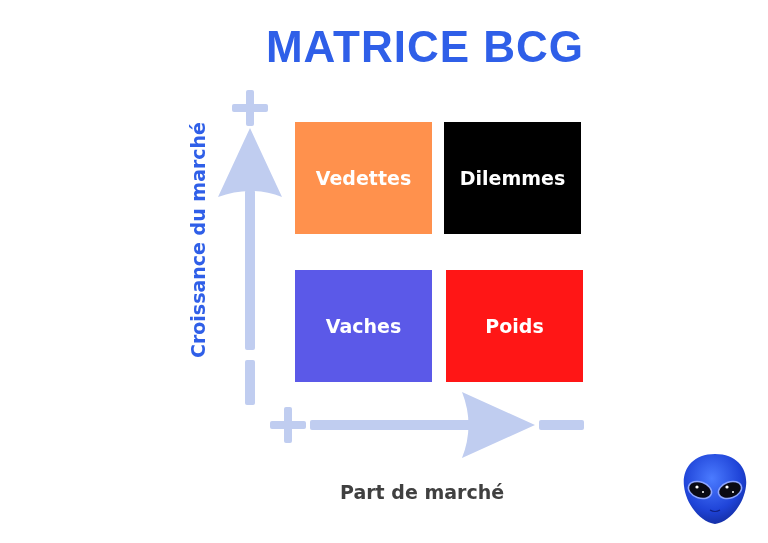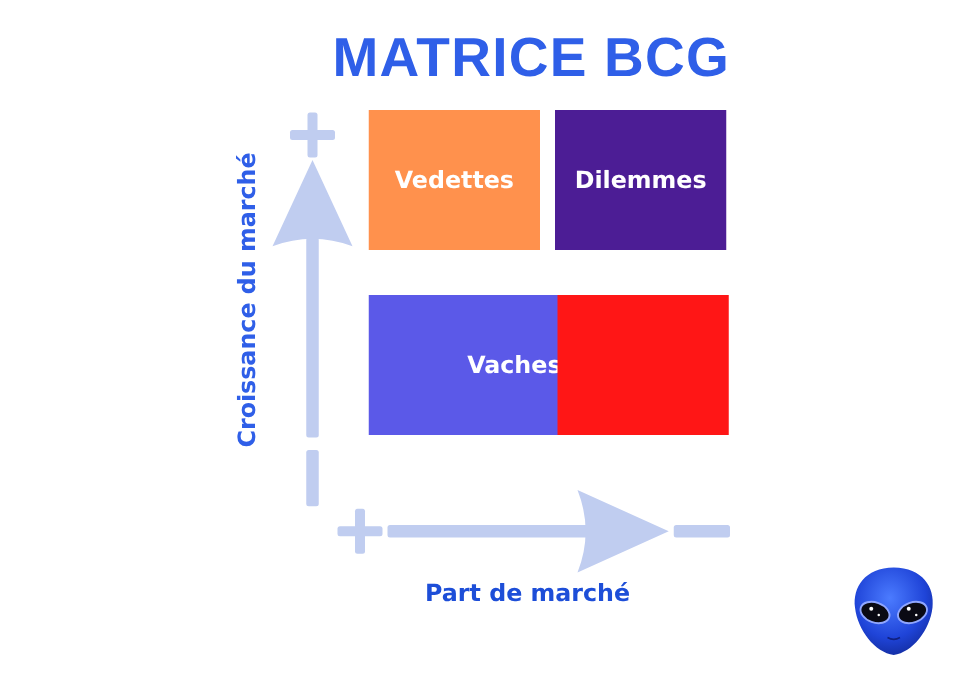--- a/index.html
+++ b/index.html
@@ -1,21 +1,21 @@
 <!DOCTYPE html>
 <html><head>
 <meta charset="utf-8">
 <style>
   html, body { margin:0; padding:0; background:#ffffff; }
   body { width:768px; height:543px; position:relative; overflow:hidden; font-family:"DejaVu Sans", sans-serif; }
   .title { position:absolute; left:0; width:850px; top:22px; text-align:center; font-family:"Liberation Sans", sans-serif; font-weight:bold; font-size:44px; color:#2f5fe8; letter-spacing:1px; }
-  .box { position:absolute; width:137px; height:112px; display:flex; align-items:center; justify-content:center; text-align:right; color:#ffffff; font-family:"DejaVu Sans", sans-serif; font-weight:bold; font-size:19px; line-height:30px; }
+  .box { position:absolute; width:137px; height:112px; display:flex; align-items:center; justify-content:center; text-align:right; color:#ffffff; font-family:"DejaVu Sans", sans-serif; font-weight:bold; font-size:19px; line-height:30px;margin-top:34px; }
   .box span { display:block; }
   .ylabel { position:absolute; left:198px; top:240px; transform:translate(-50%,-50%) rotate(-90deg); white-space:nowrap; font-weight:bold; font-size:19px; color:#2f5fe8; }
-  .xlabel { position:absolute; left:340px; top:464px; font-weight:bold; font-size:19px; color:#1d4ed8; white-space:nowrap; }
+  .xlabel { position:absolute; left:340px; top:481px; font-weight:bold; font-size:19px; color:#404040; white-space:nowrap; }
   svg.axes { position:absolute; left:0; top:0; }
   .alien { position:absolute; left:680px; top:450px; width:70px; height:80px; }
 </style>
 </head>
 <body>
 
 <div class="title">MATRICE BCG</div>
 
 <svg class="axes" width="768" height="543">
   <g fill="#c0cdf0" stroke="none">
@@ -41,32 +41,33 @@
 </svg>
 
 <div class="ylabel">Croissance du marché</div>
 <div class="xlabel">Part de marché</div>
 
 <div class="box" style="left:295px; top:88px; background:#ff914d;">
   <div>
       <span>Vedettes</span>
     </div>
 </div>
-<div class="box" style="left:444px; top:88px; background:#4c1d95;">
+<div class="box" style="left:444px; top:88px; background:#000000;">
   <div>
       <span>Dilemmes</span>
     </div>
 </div>
-<div class="box" style="left:295px; top:236px; background:#5b59e8;padding-left:48px;">
+<div class="box" style="left:295px; top:236px; background:#5b59e8;">
   <div>
     <span>Vaches</span>
   </div>
 </div>
 <div class="box" style="left:446px; top:236px; background:#ff1616;">
   <div>
+    <span>Poids</span>
   </div>
 </div>
 
 <svg class="alien" viewBox="0 0 70 80">
   <defs>
     <radialGradient id="ag" cx="45%" cy="35%" r="65%">
       <stop offset="0%" stop-color="#4b7bff"></stop>
       <stop offset="70%" stop-color="#1f44d8"></stop>
       <stop offset="100%" stop-color="#1530a8"></stop>
     </radialGradient>

